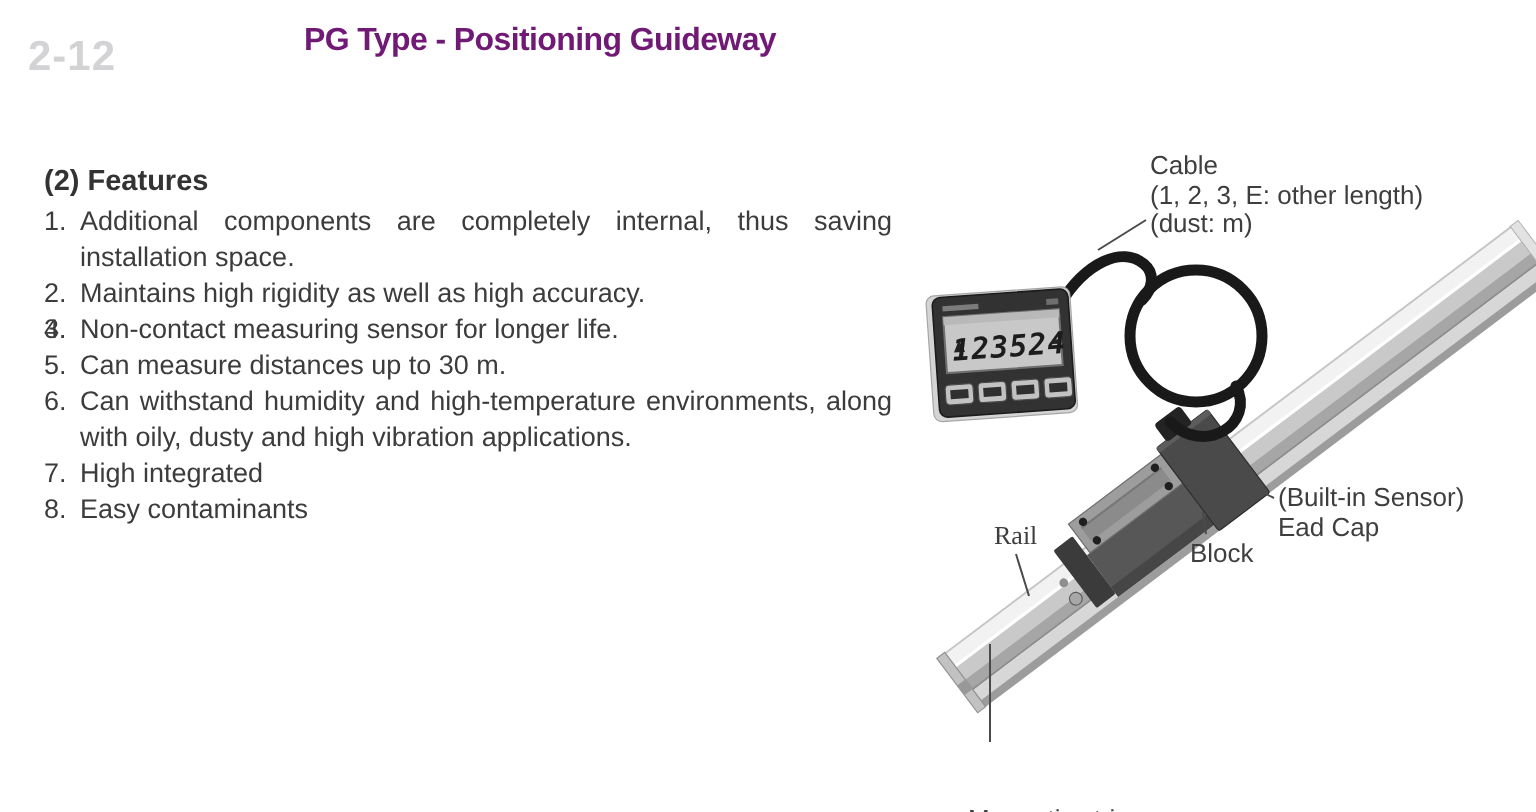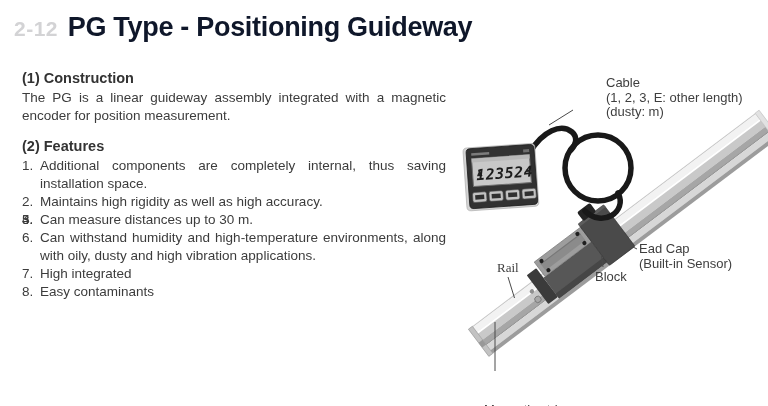--- a/index.html
+++ b/index.html
@@ -7,68 +7,64 @@
     position:relative;width:768px;height:406px;background:#fff;overflow:hidden;
     font-family:"Liberation Sans",sans-serif;color:#3c3c3c;
   }
   
   .header{position:absolute;left:0;top:12px;width:540px;text-align:center;}
   .page-num{
     position:absolute;left:14px;top:5px;font-size:21px;font-weight:bold;color:#d3d3d5;
     letter-spacing:.5px;
   }
   .title{
-    display:inline-block;font-size:27px;font-weight:bold;color:#0f172a;margin:0;
+    display:inline-block;font-size:16px;font-weight:bold;color:#701a75;margin:0;
     letter-spacing:-0.3px;
   }
   
   .left-col{position:absolute;left:22px;top:70px;width:424px;}
   h2.sec-head{font-size:14.5px;font-weight:bold;color:#333;margin:0 0 3px 0;}
   .construction p{font-size:13.5px;line-height:18px;margin:0;text-align:justify;}
   .features{margin-top:13px;}
   .features ol{list-style:none;margin:2px 0 0 0;padding:0;}
   .features li{
     position:relative;padding-left:18px;font-size:13.5px;line-height:18px;
     text-align:justify;
   }
   .features li .num{position:absolute;left:0;top:0;}
   
   .figure{position:absolute;left:0;top:0;width:768px;height:406px;}
   .figure svg{position:absolute;left:0;top:0;}
   .fig-label{
     position:absolute;font-size:13px;line-height:14.5px;color:#3e3e3e;white-space:nowrap;
   }
-  .lbl-cable{left:606px;top:76px;}
+  .lbl-cable{left:575px;top:76px;}
   .lbl-rail{left:497px;top:261px;font-family:Liberation Serif, serif;}
   .lbl-block{left:595px;top:270px;}
   .lbl-endcap{left:639px;top:242px;}
   .lbl-magstrip{left:484px;top:374px;margin-top:29px;}
 </style>
 </head>
 <body>
 
 <div class="page">
 
   <div class="header">
     <span class="page-num">2-12</span>
     <h1 class="title">PG Type - Positioning Guideway</h1>
   </div>
 
   <div class="left-col">
-    <div class="construction">
-      <h2 class="sec-head">(1) Construction</h2>
-      <p>The PG is a linear guideway assembly integrated with a magnetic encoder for position measurement.</p>
-    </div>
     <div class="features">
       <h2 class="sec-head">(2) Features</h2>
       <ol>
         <li><span class="num">1.</span><span>Additional components are completely internal, thus saving installation space.</span></li>
         <li><span class="num">2.</span><span>Maintains high rigidity as well as high accuracy.</span></li>
         <li><span class="num">3.</span></li>
-        <li><span class="num">4.</span></li>
+        <li><span class="num">4.</span><span>Non-contact measuring sensor for longer life.</span></li>
         <li><span class="num">5.</span><span>Can measure distances up to 30 m.</span></li>
         <li><span class="num">6.</span><span>Can withstand humidity and high-temperature environments, along with oily, dusty and high vibration applications.</span></li>
         <li><span class="num">7.</span><span>High integrated</span></li>
         <li><span class="num">8.</span><span>Easy contaminants</span></li>
       </ol>
     </div>
   </div>
 
   <div class="figure">
     <svg width="768" height="406" viewBox="0 0 768 406">
@@ -142,24 +138,24 @@
         <line x1="508" y1="277" x2="514.5" y2="298"></line>
         <line x1="601.5" y1="256" x2="603" y2="267"></line>
         <line x1="619" y1="240" x2="637" y2="249"></line>
         <line x1="495" y1="322" x2="495" y2="371"></line>
       </g>
     </svg>
 
     <div class="fig-label lbl-cable">
       <div>Cable</div>
       <div>(1, 2, 3, E: other length)</div>
-      <div>(dusty: m)</div>
+      <div>(dust: m)</div>
     </div>
     <div class="fig-label lbl-rail">Rail</div>
     <div class="fig-label lbl-block">Block</div>
     <div class="fig-label lbl-endcap">
+      <div>(Built-in Sensor)</div>
       <div>Ead Cap</div>
-      <div>(Built-in Sensor)</div>
     </div>
     <div class="fig-label lbl-magstrip">Magnetic strip</div>
   </div>
 
 </div>
 
 </body></html>

